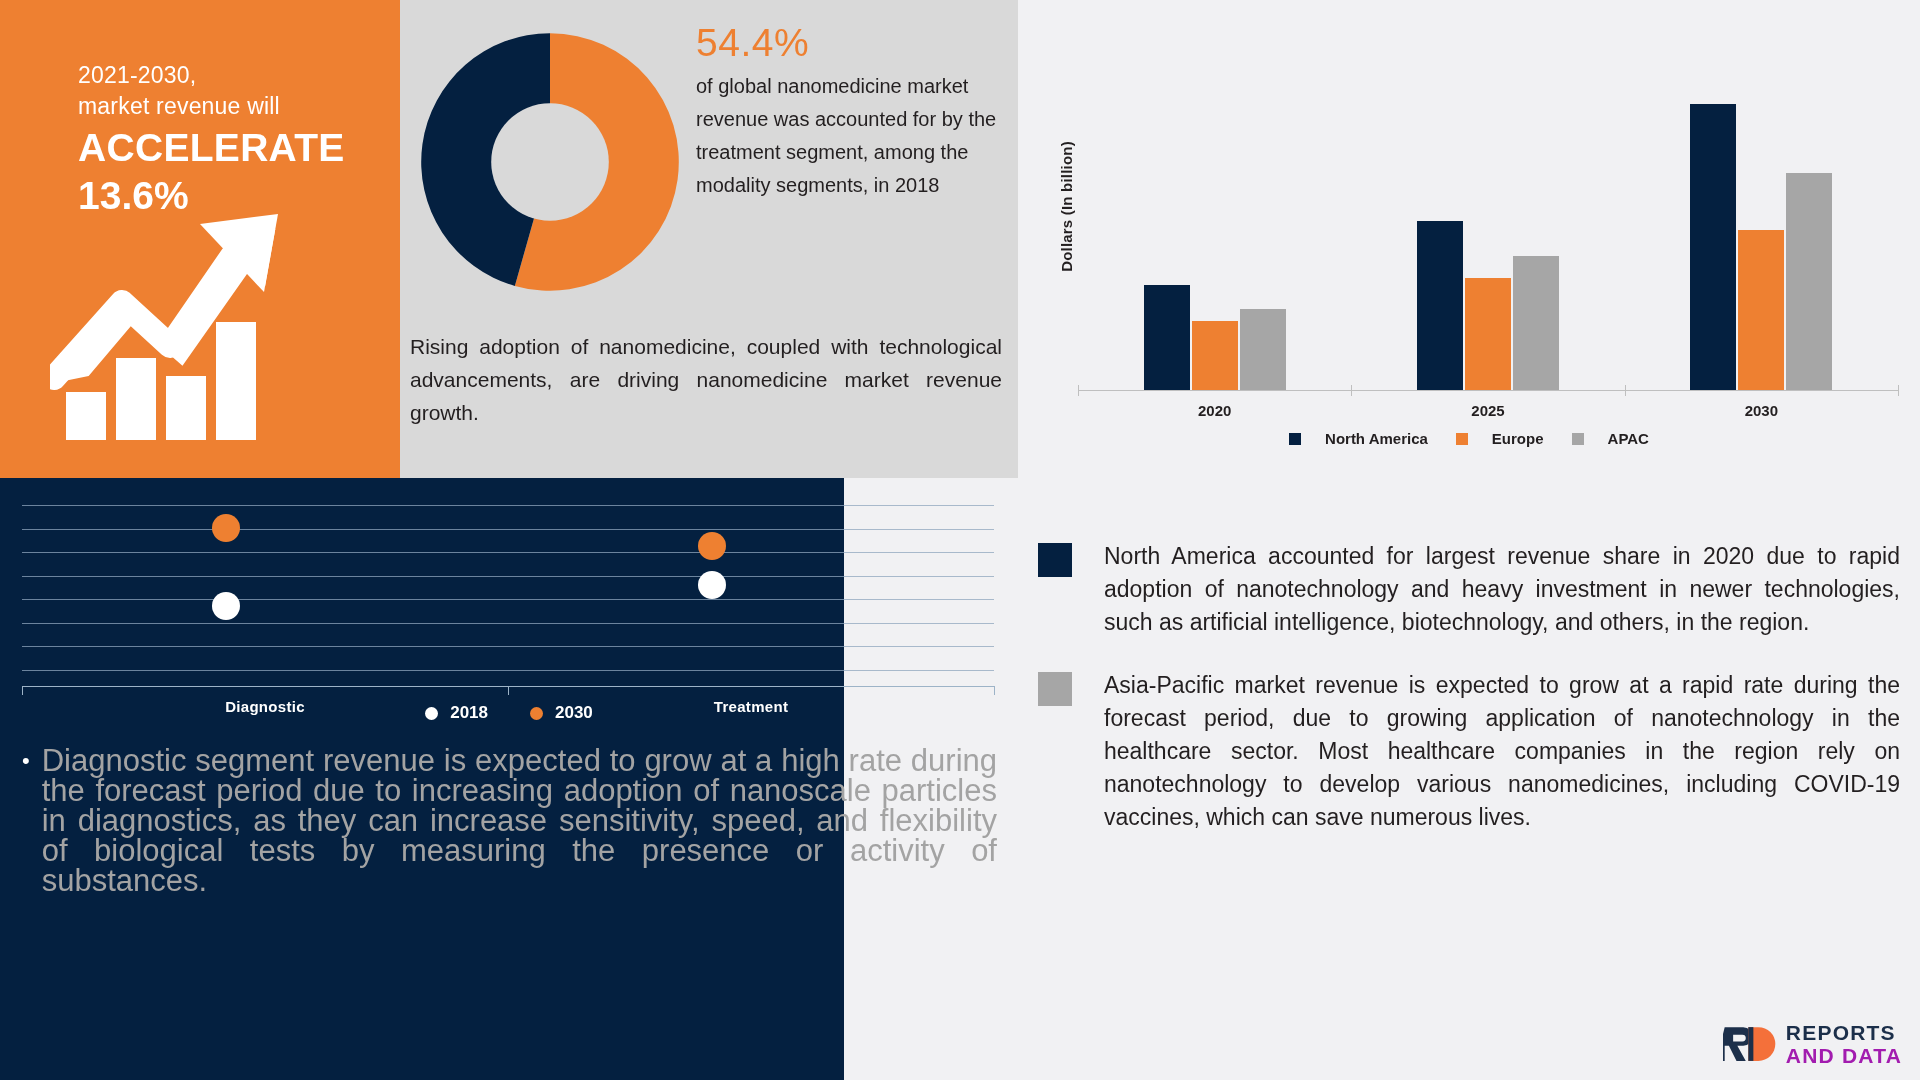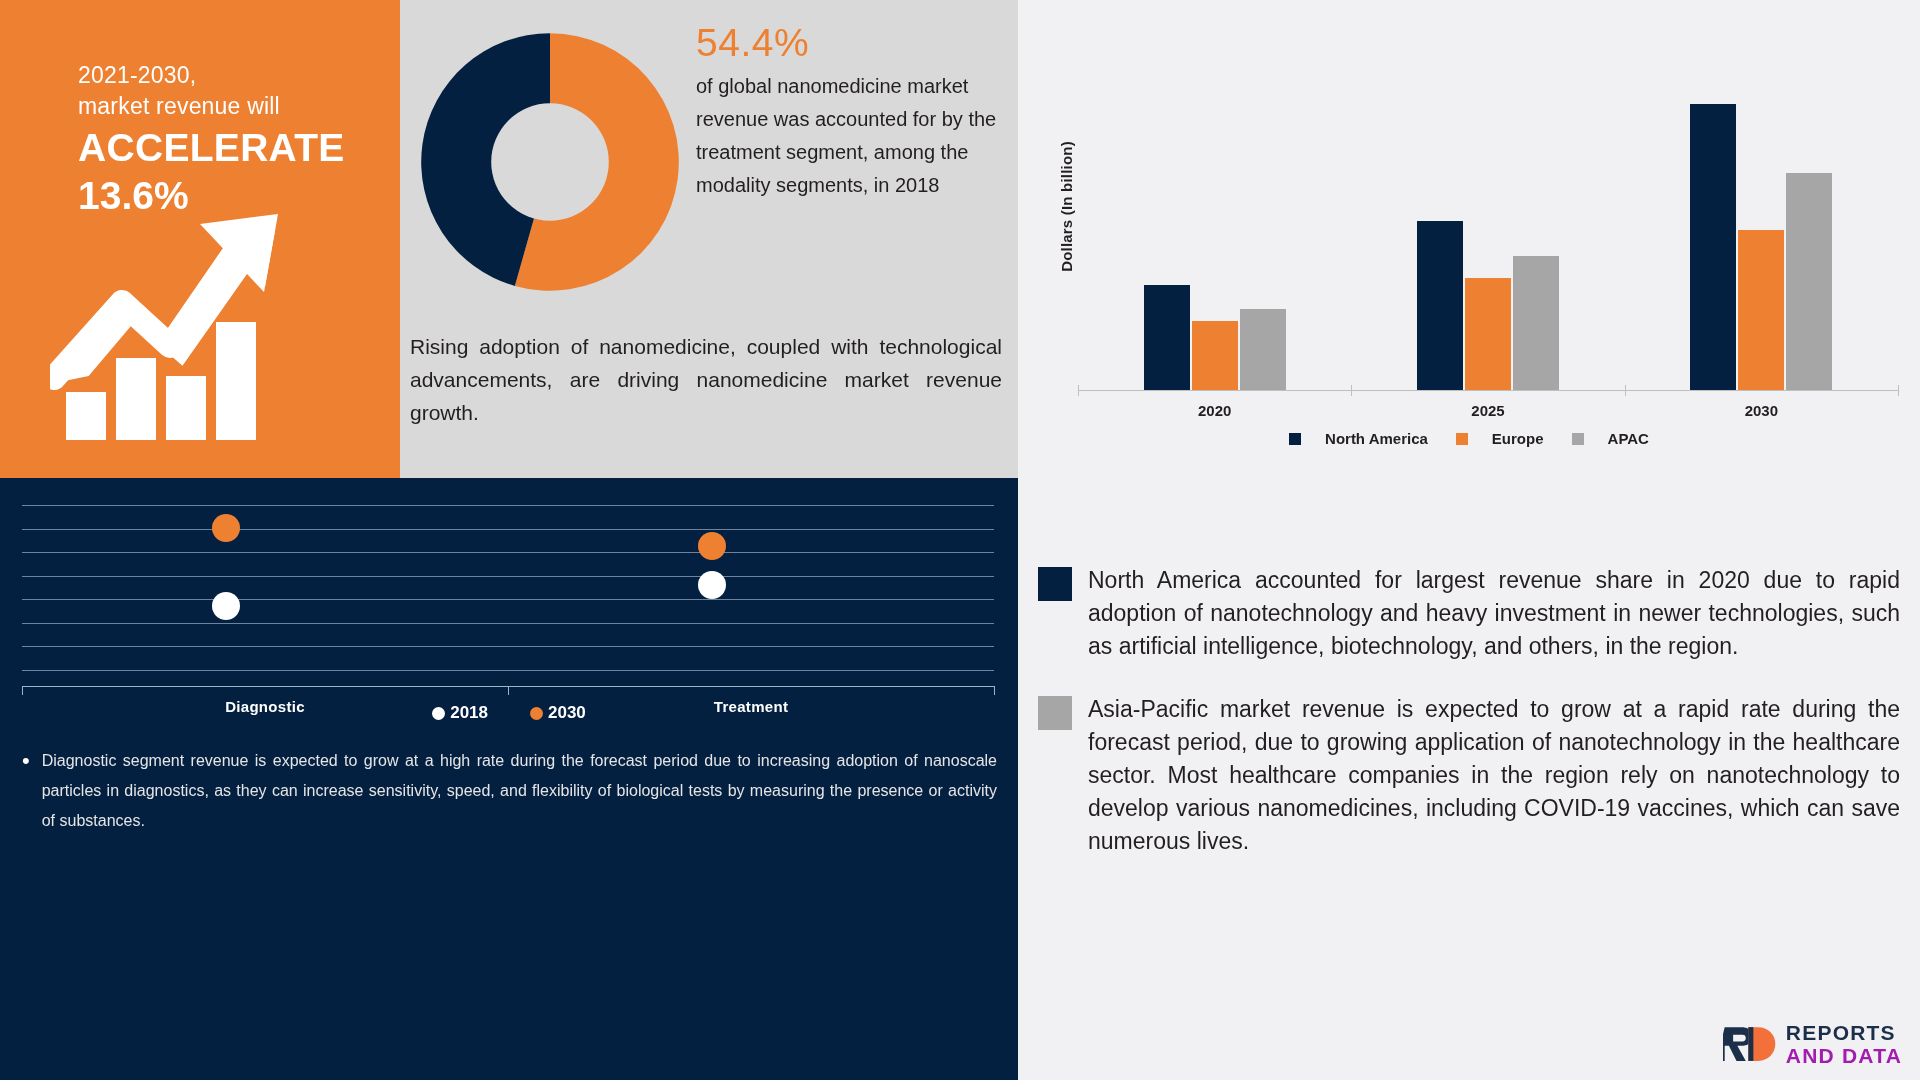--- a/index.html
+++ b/index.html
@@ -38,21 +38,21 @@
   .donut-wrap { position:absolute; left:10px; top:22px; width:280px; height:280px; }
   .pct-block { position:absolute; left:296px; top:18px; width:310px; }
   .pct-num { font-size:39px; color:#ee8031; line-height:50px; font-weight:400; letter-spacing:.5px; }
   .pct-desc { font-size:20px; color:#231f20; line-height:33px; font-weight:400; margin-top:2px; }
   .gp-para {
     position:absolute; left:10px; top:330px; width:592px;
     font-size:21px; line-height:33px; color:#231f20; text-align:justify;
   }
 
   .navy-panel {
-    position:absolute; left:0; top:478px; width:1018px; height:602px;
+    position:absolute; left:0; top:478px; width:844px; height:602px;
     background:#042040;
   }
 
   
   .dotchart { position:absolute; left:0; top:0; width:1018px; height:370px; }
   .gridline {
     position:absolute; left:22px; width:972px; height:1px;
     background:#8fa6bd; opacity:.75;
   }
   .axisline {
@@ -63,29 +63,29 @@
     position:absolute; width:28px; height:28px; border-radius:50%;
   }
   .cat-label {
     position:absolute; color:#ffffff; font-size:15px; font-weight:700;
     text-align:center; letter-spacing:.3px;
   }
   .dc-legend {
     position:absolute; top:225px; left:0; width:1018px;
     display:flex; justify-content:center; gap:42px; align-items:center;
   }
-  .lg-item { display:flex; align-items:center; gap:5px; color:#ffffff; font-size:17px; font-weight:700; }
+  .lg-item { display:flex; align-items:center; gap:12px; color:#ffffff; font-size:17px; font-weight:700; }
   .lg-dot { width:13px; height:13px; border-radius:50%; display:inline-block; }
 
   .navy-bullet {
     position:absolute; left:22px; top:268px; width:975px;
     display:flex; gap:12px;
   }
   .nb-marker { color:#ffffff; font-size:22px; line-height:30px; }
-  .nb-text { color:#e5e5e5; font-size:16px; line-height:30px; text-align:justify; flex:1; }
+  .nb-text { color:#a3a3a3; font-size:31px; line-height:30px; text-align:justify; flex:1; }
 
   
   .right-half {
     position:absolute; left:1018px; top:0; width:902px; height:1080px;
     background:#f1f1f3;
   }
   .barchart { position:absolute; left:0; top:10px; width:902px; height:450px; }
   .ylabel {
     position:absolute; left:-42px; top:188px; width:180px;
     transform:rotate(-90deg); text-align:center;
@@ -98,21 +98,21 @@
     position:absolute; font-size:15px; font-weight:700; color:#231f20; text-align:center;
   }
   .bc-legend {
     position:absolute; top:420px; left:0; width:902px;
     display:flex; justify-content:center; gap:28px; align-items:center;
   }
   .bl-item { display:flex; align-items:center; gap:24px; font-size:15px; font-weight:700; color:#231f20; }
   .bl-sq { width:12px; height:12px; display:inline-block; }
 
   .rbullets { position:absolute; left:20px; top:540px; width:862px; }
-  .rb { display:flex; gap:16px; margin-bottom:30px;margin-top:24px; }
+  .rb { display:flex; gap:32px; margin-bottom:30px; }
   .rb-sq { width:34px; height:34px; flex:0 0 34px; margin-top:3px; }
   .rb-text { font-size:23px; line-height:33px; color:#231f20; text-align:justify; flex:1; }
 
   .logo { position:absolute; right:18px; bottom:14px; display:flex; align-items:center; gap:9px; }
   .logo-mark { width:54px; height:42px; }
   .logo-words { line-height:1; }
   .logo-l1 { font-size:21px; font-weight:700; color:#1c2f4a; letter-spacing:1.2px; }
   .logo-l2 { font-size:21px; font-weight:700; color:#a21caf; letter-spacing:1.2px; margin-top:2px; }
 </style>
 </head>

